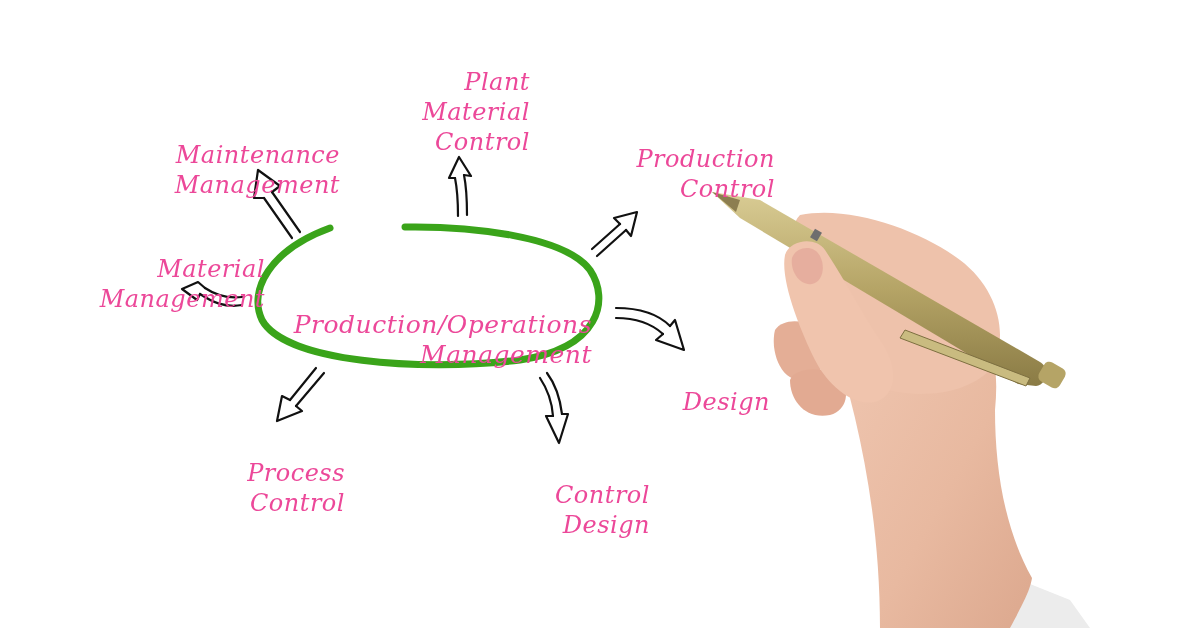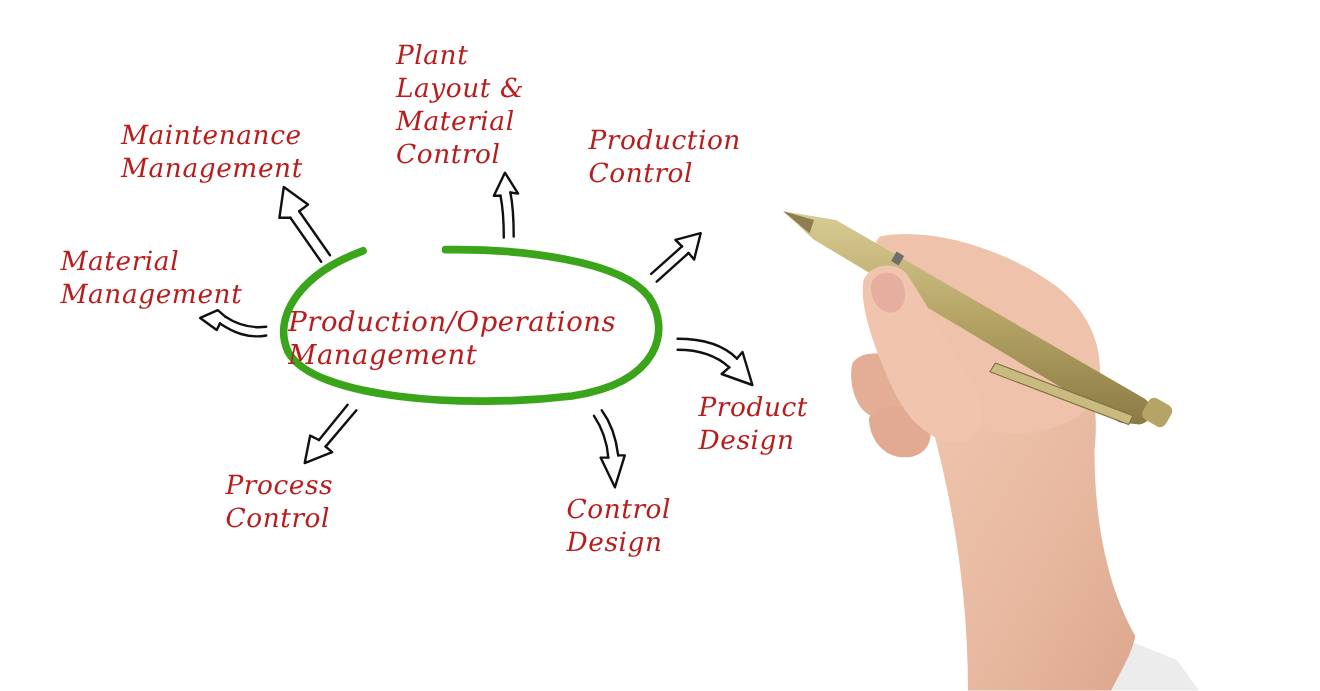--- a/index.html
+++ b/index.html
@@ -1,21 +1,21 @@
 <!DOCTYPE html>
 <html><head>
 <meta charset="utf-8">
 <style>
   html, body { margin:0; padding:0; background:#ffffff; }
   body { width:1200px; height:628px; position:relative; overflow:hidden; font-family:"DejaVu Serif", serif; }
   .stage { position:absolute; left:0; top:0; width:1200px; height:628px; }
   svg.diagram { position:absolute; left:0; top:0; width:1200px; height:628px; }
   .label {
-    position:absolute; color:#b91c1c; font-family:"DejaVu Serif", serif; font-style:italic;
-    font-size:24px; line-height:30px; text-align:left; white-space:nowrap; letter-spacing:0.5px;
+    position:absolute; color:#ec4899; font-family:"DejaVu Serif", serif; font-style:italic;
+    font-size:24px; line-height:30px; text-align:right; white-space:nowrap; letter-spacing:0.5px;margin-top:32px;
   }
   .label span { display:block; }
   .center-label { font-size:25px; line-height:30px; }
 </style>
 </head>
 <body>
 
 <div class="stage">
 
   <svg class="diagram" viewBox="0 0 1200 628">
@@ -103,37 +103,35 @@
     <span>Management</span>
   </div>
 
   <div class="label" style="left:110px; top:108px; width:230px;">
     <span>Maintenance</span>
     <span>Management</span>
   </div>
 
   <div class="label" style="left:360px; top:35px; width:170px;">
     <span>Plant</span>
-    <span>Layout &amp;</span>
     <span>Material</span>
     <span>Control</span>
   </div>
 
   <div class="label" style="left:535px; top:112px; width:240px;">
     <span>Production</span>
     <span>Control</span>
   </div>
 
   <div class="label" style="left:55px; top:222px; width:210px;">
     <span>Material</span>
     <span>Management</span>
   </div>
 
   <div class="label" style="left:635px; top:355px; width:135px;">
-    <span>Product</span>
     <span>Design</span>
   </div>
 
   <div class="label" style="left:515px; top:448px; width:135px;">
     <span>Control</span>
     <span>Design</span>
   </div>
 
   <div class="label" style="left:205px; top:426px; width:140px;">
     <span>Process</span>

